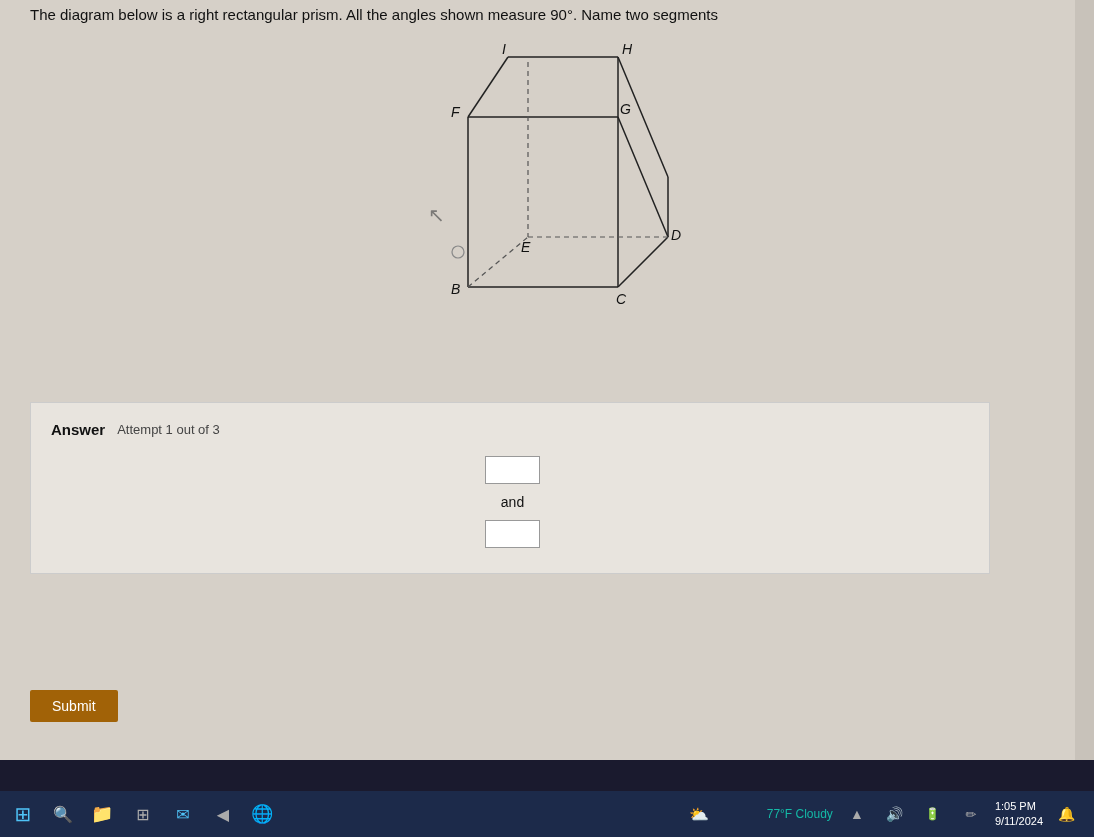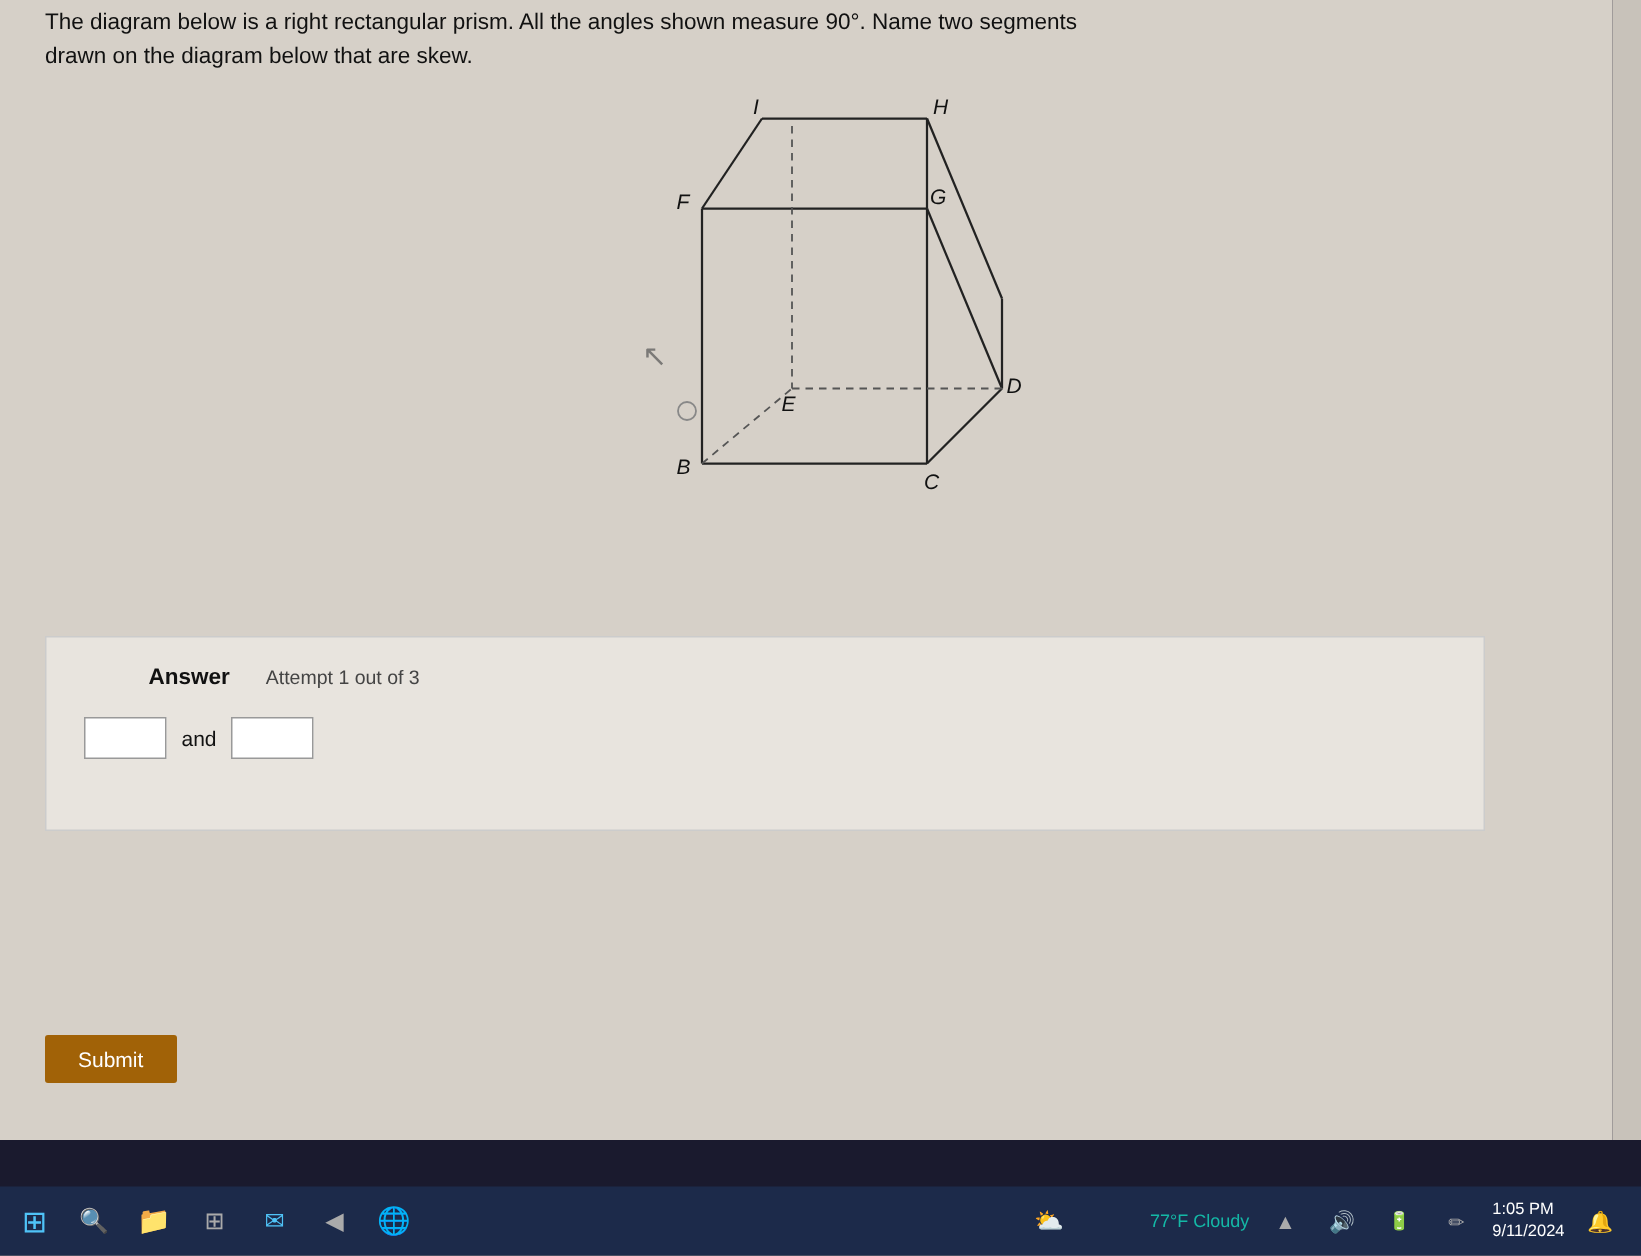--- a/index.html
+++ b/index.html
@@ -49,38 +49,38 @@
       background: #e8e4de;
       border: 1px solid #ccc;
       padding: 18px 20px 25px 20px;
       margin-top: 10px;
       width: 960px;
       min-height: 130px;
     }
     .answer-header {
       display: flex;
       align-items: center;
-      gap: 24px;
+      gap: 12px;
       margin-bottom: 18px;
-      margin-left: 48px;
     }
     .answer-label {
       font-size: 15px;
       font-weight: bold;
       color: #111;
     }
     .attempt-text {
       font-size: 13px;
       color: #444;
     }
     .answer-inputs {
       display: flex;
       align-items: center;
       gap: 10px;
       margin-left: 5px;
+      flex-direction: column;
     }
     .answer-input {
       width: 55px;
       height: 28px;
       border: 1px solid #999;
       background: #fff;
       font-size: 14px;
       padding: 2px 5px;
     }
     .and-text {
@@ -154,21 +154,20 @@
       cursor: pointer;
     }
   </style>
 </head>
 <body>
 
 <div class="main-content">
 
   <div class="question-text">
     <span>The diagram below is a right rectangular prism. All the angles shown measure 90°. Name two segments</span><br>
-    <span>drawn on the diagram below that are skew.</span>
   </div>
 
   <div class="diagram-area">
     <svg class="diagram-svg" viewBox="0 0 320 340" xmlns="http://www.w3.org/2000/svg">
 
       <line x1="130" y1="15" x2="240" y2="15" stroke="#222" stroke-width="1.5"></line>
 
       <line x1="130" y1="15" x2="90" y2="75" stroke="#222" stroke-width="1.5"></line>
 
       <line x1="240" y1="15" x2="240" y2="75" stroke="#222" stroke-width="1.5"></line>

